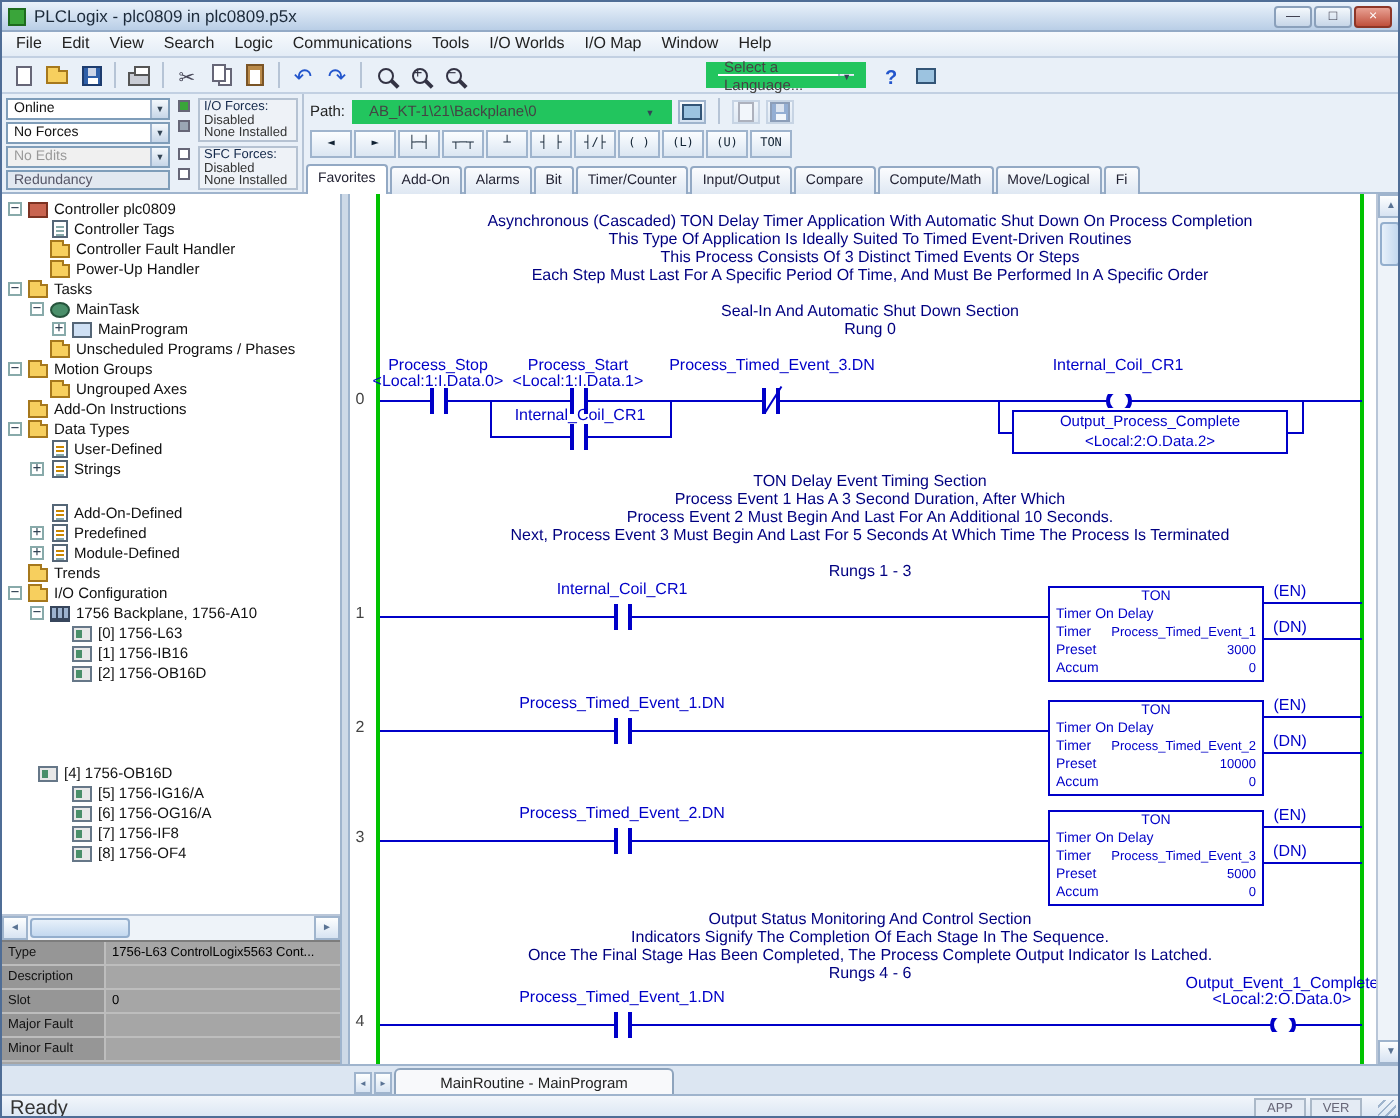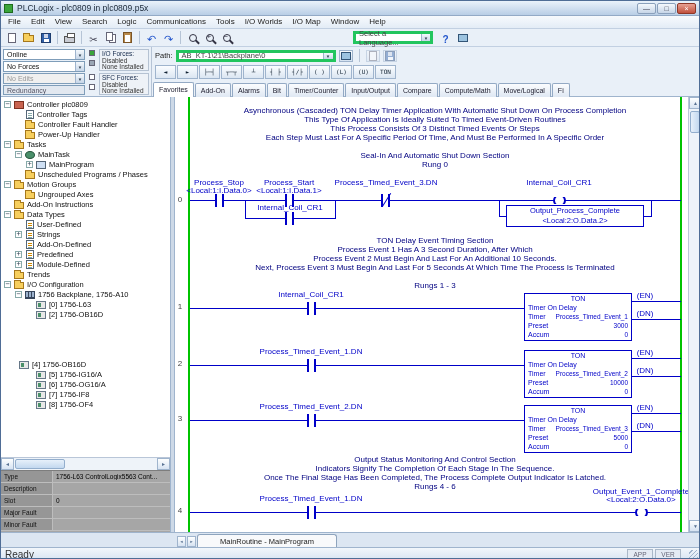--- a/index.html
+++ b/index.html
@@ -37,21 +37,21 @@
   .s-paste{width:9px;height:11px;background:#b98a4a;border:1px solid #7a5426;}
   .s-paste::before{content:"";position:absolute;left:1px;top:2px;width:5px;height:7px;background:#fff;}
   .s-undo::before{content:"↶";font-size:11px;color:#2255cc;line-height:10px;}
   .s-redo::before{content:"↷";font-size:11px;color:#2255cc;line-height:10px;}
   .s-mag,.s-zoomin,.s-zoomout{width:8px;height:8px;border:1.5px solid #334;border-radius:50%;}
   .s-mag::after,.s-zoomin::after,.s-zoomout::after{content:"";position:absolute;width:5px;height:1.5px;background:#334;transform:rotate(45deg);right:-4px;bottom:-2px;}
   .s-zoomin::before{content:"+";position:absolute;left:0px;top:-3px;font-size:8px;color:#334;}
   .s-zoomout::before{content:"−";position:absolute;left:0px;top:-3px;font-size:8px;color:#334;}
   .s-help::before{content:"?";font-weight:bold;font-size:10px;color:#2255cc;}
   .s-pc{width:10px;height:8px;background:#9cc3e0;border:1px solid #357;}
-  .combo{height:13px;background:#fff;border:3px solid #22c55e;display:flex;align-items:center;font-size:7.5px;color:#444;padding-left:3px;position:relative;}
+  .combo{height:13px;background:#fff;border:6px solid #22c55e;display:flex;align-items:center;font-size:7.5px;color:#444;padding-left:3px;position:relative;}
   .combo .arr{margin-left:auto;width:10px;height:100%;background:linear-gradient(#f4f8fc,#c7d6e8);border-left:1px solid #9fb4cd;display:flex;align-items:center;justify-content:center;}
   .arrglyph::before{content:"▼";font-size:4.5px;color:#345;}
 
   
   .controlbar{position:absolute;left:0;top:46px;right:0;height:50px;background:#e9f0f8;border-bottom:1px solid #9fb4cd;}
   .dd{position:absolute;left:2px;width:82px;height:11px;background:#fff;border:1px solid #7f9db9;display:flex;align-items:center;font-size:7px;color:#111;padding-left:3px;}
   .dd .arr{margin-left:auto;width:9px;height:100%;background:linear-gradient(#f4f8fc,#c7d6e8);border-left:1px solid #9fb4cd;display:flex;align-items:center;justify-content:center;}
   .dd-dis{background:#f0f0f0;color:#999;}
   .dd-tab{background:#e2e8f0;color:#556;}
   .led{position:absolute;left:88px;width:6px;height:6px;border:1px solid #667;}
@@ -377,21 +377,21 @@
           <div class="trow" style="padding-left: 14px;">
             <span class="expsp"></span>
             <span class="ti ti-datatype"></span>
             <span class="tlabel">User-Defined</span>
           </div>
           <div class="trow" style="padding-left: 14px;">
             <span class="exp">+</span>
             <span class="ti ti-datatype"></span>
             <span class="tlabel">Strings</span>
           </div>
-          <div class="trow" style="padding-left: 14px;">
+          <div class="trow" style="padding-left: 14px; margin-top: 12px;">
             <span class="expsp"></span>
             <span class="ti ti-datatype"></span>
             <span class="tlabel">Add-On-Defined</span>
           </div>
           <div class="trow" style="padding-left: 14px;">
             <span class="exp">+</span>
             <span class="ti ti-datatype"></span>
             <span class="tlabel">Predefined</span>
           </div>
           <div class="trow" style="padding-left: 14px;">
@@ -411,20 +411,25 @@
           </div>
           <div class="trow" style="padding-left: 14px;">
             <span class="exp">−</span>
             <span class="ti ti-backplane"></span>
             <span class="tlabel">1756 Backplane, 1756-A10</span>
           </div>
           <div class="trow" style="padding-left: 25px;">
             <span class="expsp"></span>
             <span class="ti ti-module"></span>
             <span class="tlabel">[0] 1756-L63</span>
+          </div>
+          <div class="trow" style="padding-left: 25px;">
+            <span class="expsp"></span>
+            <span class="ti ti-module"></span>
+            <span class="tlabel">[1] 1756-IB16</span>
           </div>
           <div class="trow" style="padding-left: 25px;">
             <span class="expsp"></span>
             <span class="ti ti-module"></span>
             <span class="tlabel">[2] 1756-OB16D</span>
           </div>
           <div class="trow" style="padding-left: 25px; flex-direction: column;">
             <span class="expsp"></span>
             <span class="ti ti-module"></span>
             <span class="tlabel">[3] 1756-IB16</span>

